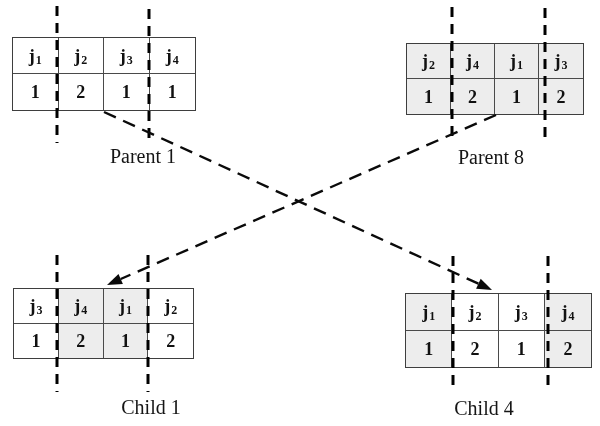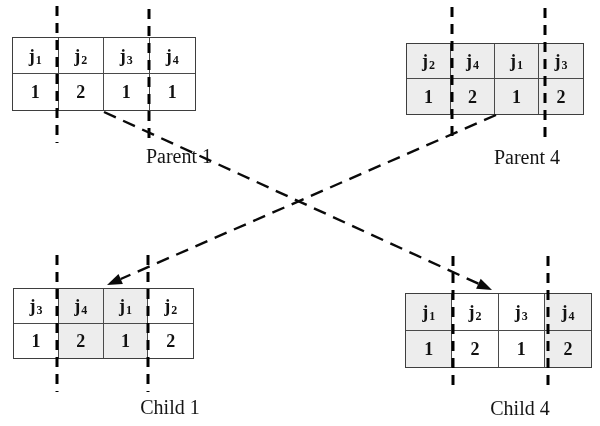--- a/index.html
+++ b/index.html
@@ -17,21 +17,21 @@
     display:flex;align-items:center;justify-content:center;
     border-right:1px solid #4a4a4a;box-sizing:border-box;
     font-weight:bold;font-size:18px;color:#111;line-height:1;
   }
   .cell:nth-child(4){border-right:none;}
   .cell.shade{background:#ededed;}
   .hdr .base{font-size:18px;font-weight:bold;}
   .hdr .sub{font-size:12px;font-weight:bold;transform:translateY(4px);margin-left:1px;}
   .table-label{
     position:absolute;transform:translateX(-50%);
-    font-size:20px;color:#151515;white-space:nowrap;margin-left:36px;
+    font-size:20px;color:#151515;white-space:nowrap;
   }
   svg.overlay{position:absolute;left:0;top:0;pointer-events:none;}
   .cut{stroke:#000;stroke-width:3;stroke-dasharray:10 7;}
   .arrowline{stroke:#0a0a0a;stroke-width:2.4;stroke-dasharray:13 8;fill:none;}
   .arrowhead{fill:#0a0a0a;stroke:none;}
 </style>
 </head>
 <body>
 
 <div class="canvas">
@@ -83,21 +83,21 @@
           <span class="sub">3</span>
         </div>
     </div>
     <div class="row value-row">
       <div class="cell shade">1</div>
       <div class="cell shade">2</div>
       <div class="cell shade">1</div>
       <div class="cell shade">2</div>
     </div>
   </div>
-  <div class="table-label" style="left:491px;top:146px;">Parent 4</div>
+  <div class="table-label" style="left:491px;top:146px;">Parent 8</div>
 
   <div class="gene-table" style="left:13px;top:288px;width:181px;height:71px;">
     <div class="row header-row">
       <div class="cell hdr">
           <span class="base">j</span>
           <span class="sub">3</span>
         </div>
       <div class="cell hdr shade">
           <span class="base">j</span>
           <span class="sub">4</span>
@@ -111,21 +111,21 @@
           <span class="sub">2</span>
         </div>
     </div>
     <div class="row value-row">
       <div class="cell">1</div>
       <div class="cell shade">2</div>
       <div class="cell shade">1</div>
       <div class="cell">2</div>
     </div>
   </div>
-  <div class="table-label" style="left:134px;top:396px;">Child 1</div>
+  <div class="table-label" style="left:151px;top:396px;">Child 1</div>
 
   <div class="gene-table" style="left:405px;top:293px;width:187px;height:75px;">
     <div class="row header-row">
       <div class="cell hdr shade">
           <span class="base">j</span>
           <span class="sub">1</span>
         </div>
       <div class="cell hdr">
           <span class="base">j</span>
           <span class="sub">2</span>

